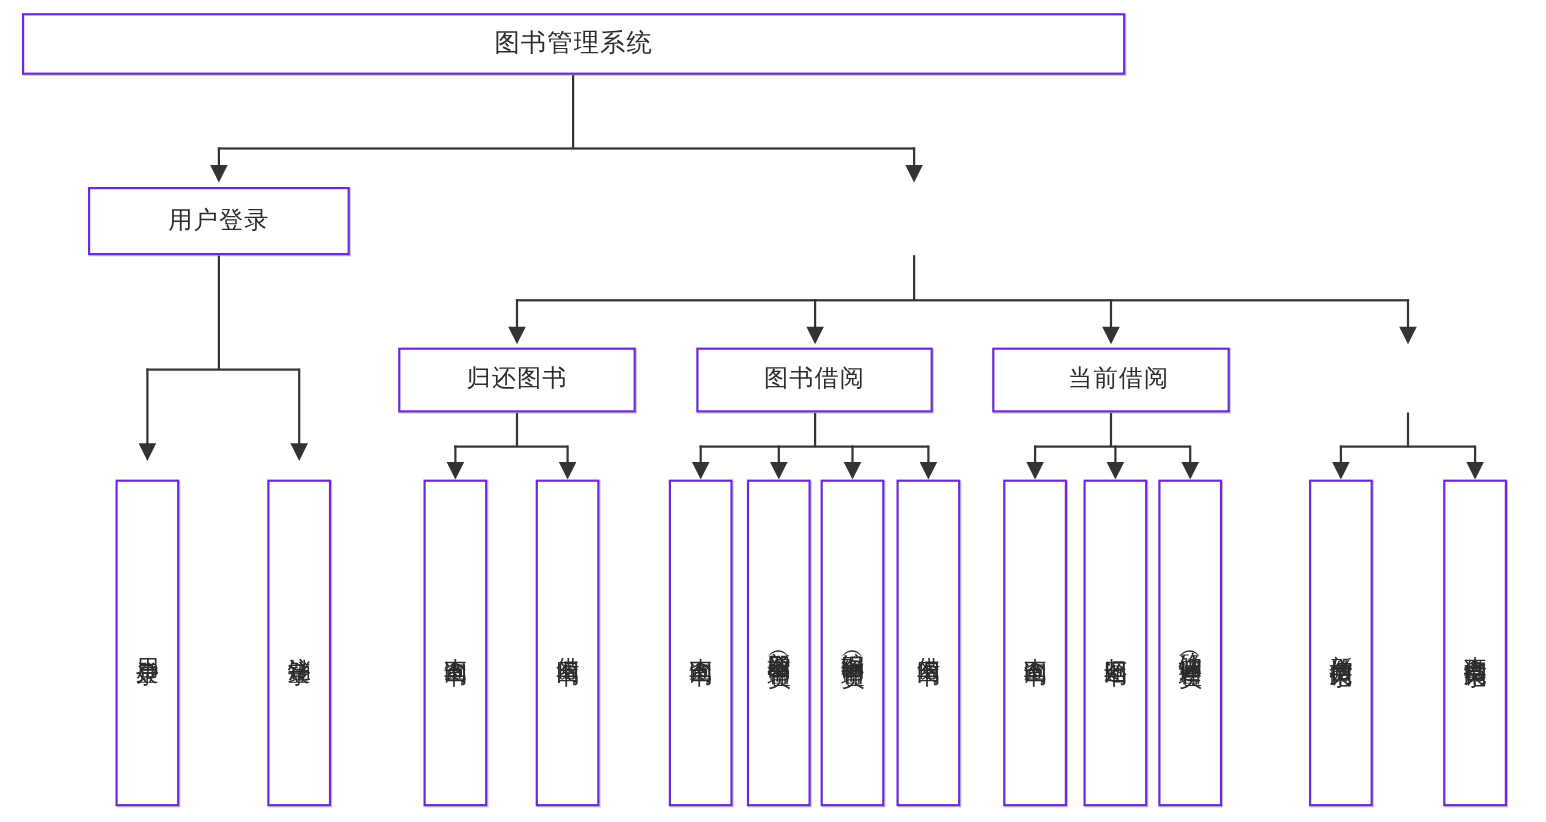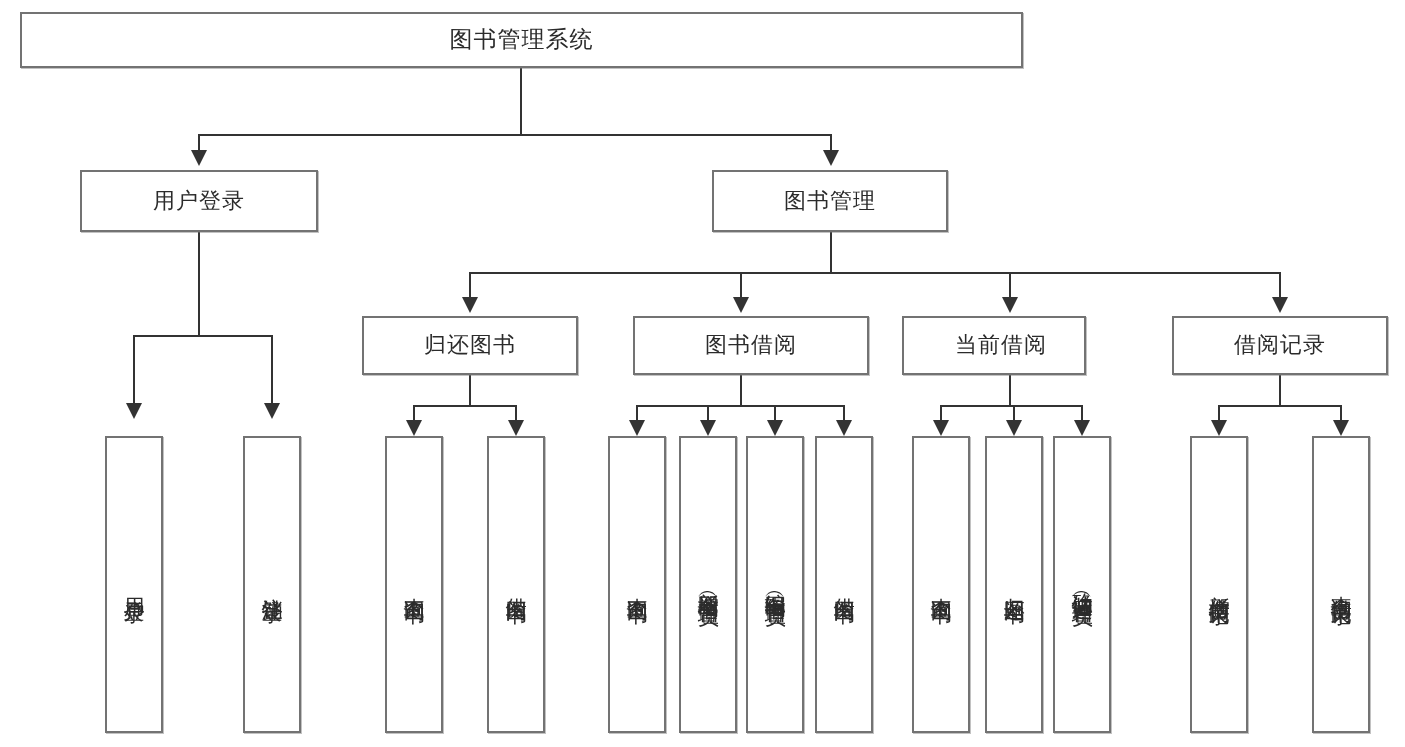--- a/index.html
+++ b/index.html
@@ -15,21 +15,21 @@
     position: relative;
     width: 1405px;
     height: 747px;
     background: #ffffff;
     overflow: hidden;
   }
   .node {
     position: absolute;
     box-sizing: border-box;
     background: #ffffff;
-    border: 2px solid #737373;
+    border: 2px solid #6d28d9;
     display: flex;
     align-items: center;
     justify-content: center;
     color: #2b2b2b;
     box-shadow: 1px 1px 0 rgba(120,120,120,0.45);
   }
   .node-h {
     font-size: 22px;
     line-height: 1.1;
     letter-spacing: 1px;
@@ -142,39 +142,33 @@
   <div class="arrow" style="left:1333px; top:420px;"></div>
 
   <div class="node node-h node-root" style="left:20px; top:12px; width:1003px; height:56px;">
     <span>图书管理系统</span>
   </div>
 
   <div class="node node-h" style="left:80px; top:170px; width:238px; height:62px;">
     <span>用户登录</span>
   </div>
 
-  <div class="node node-h" style="left:712px; top:170px; width:236px; height:62px;">
-    <span>图书管理</span>
-  </div>
 
   <div class="node node-h" style="left:362px; top:316px; width:216px; height:59px;">
     <span>归还图书</span>
   </div>
 
-  <div class="node node-h" style="left:633px; top:316px; width:236px; height:59px;">
+  <div class="node node-h" style="left:633px; top:316px; width:215px; height:59px;">
     <span>图书借阅</span>
   </div>
 
-  <div class="node node-h" style="left:902px; top:316px; width:184px; height:59px;padding-left:14px;">
+  <div class="node node-h" style="left:902px; top:316px; width:216px; height:59px;padding-left:14px;">
     <span>当前借阅</span>
   </div>
 
-  <div class="node node-h" style="left:1172px; top:316px; width:216px; height:59px;">
-    <span>借阅记录</span>
-  </div>
 
   <div class="node node-v" style="left:105px; top:436px; width:58px; height:297px;">
     <span class="vtext">用户登录</span>
   </div>
 
   <div class="node node-v" style="left:243px; top:436px; width:58px; height:297px;">
     <span class="vtext">注销登录</span>
   </div>
 
   <div class="node node-v" style="left:385px; top:436px; width:58px; height:297px;">

